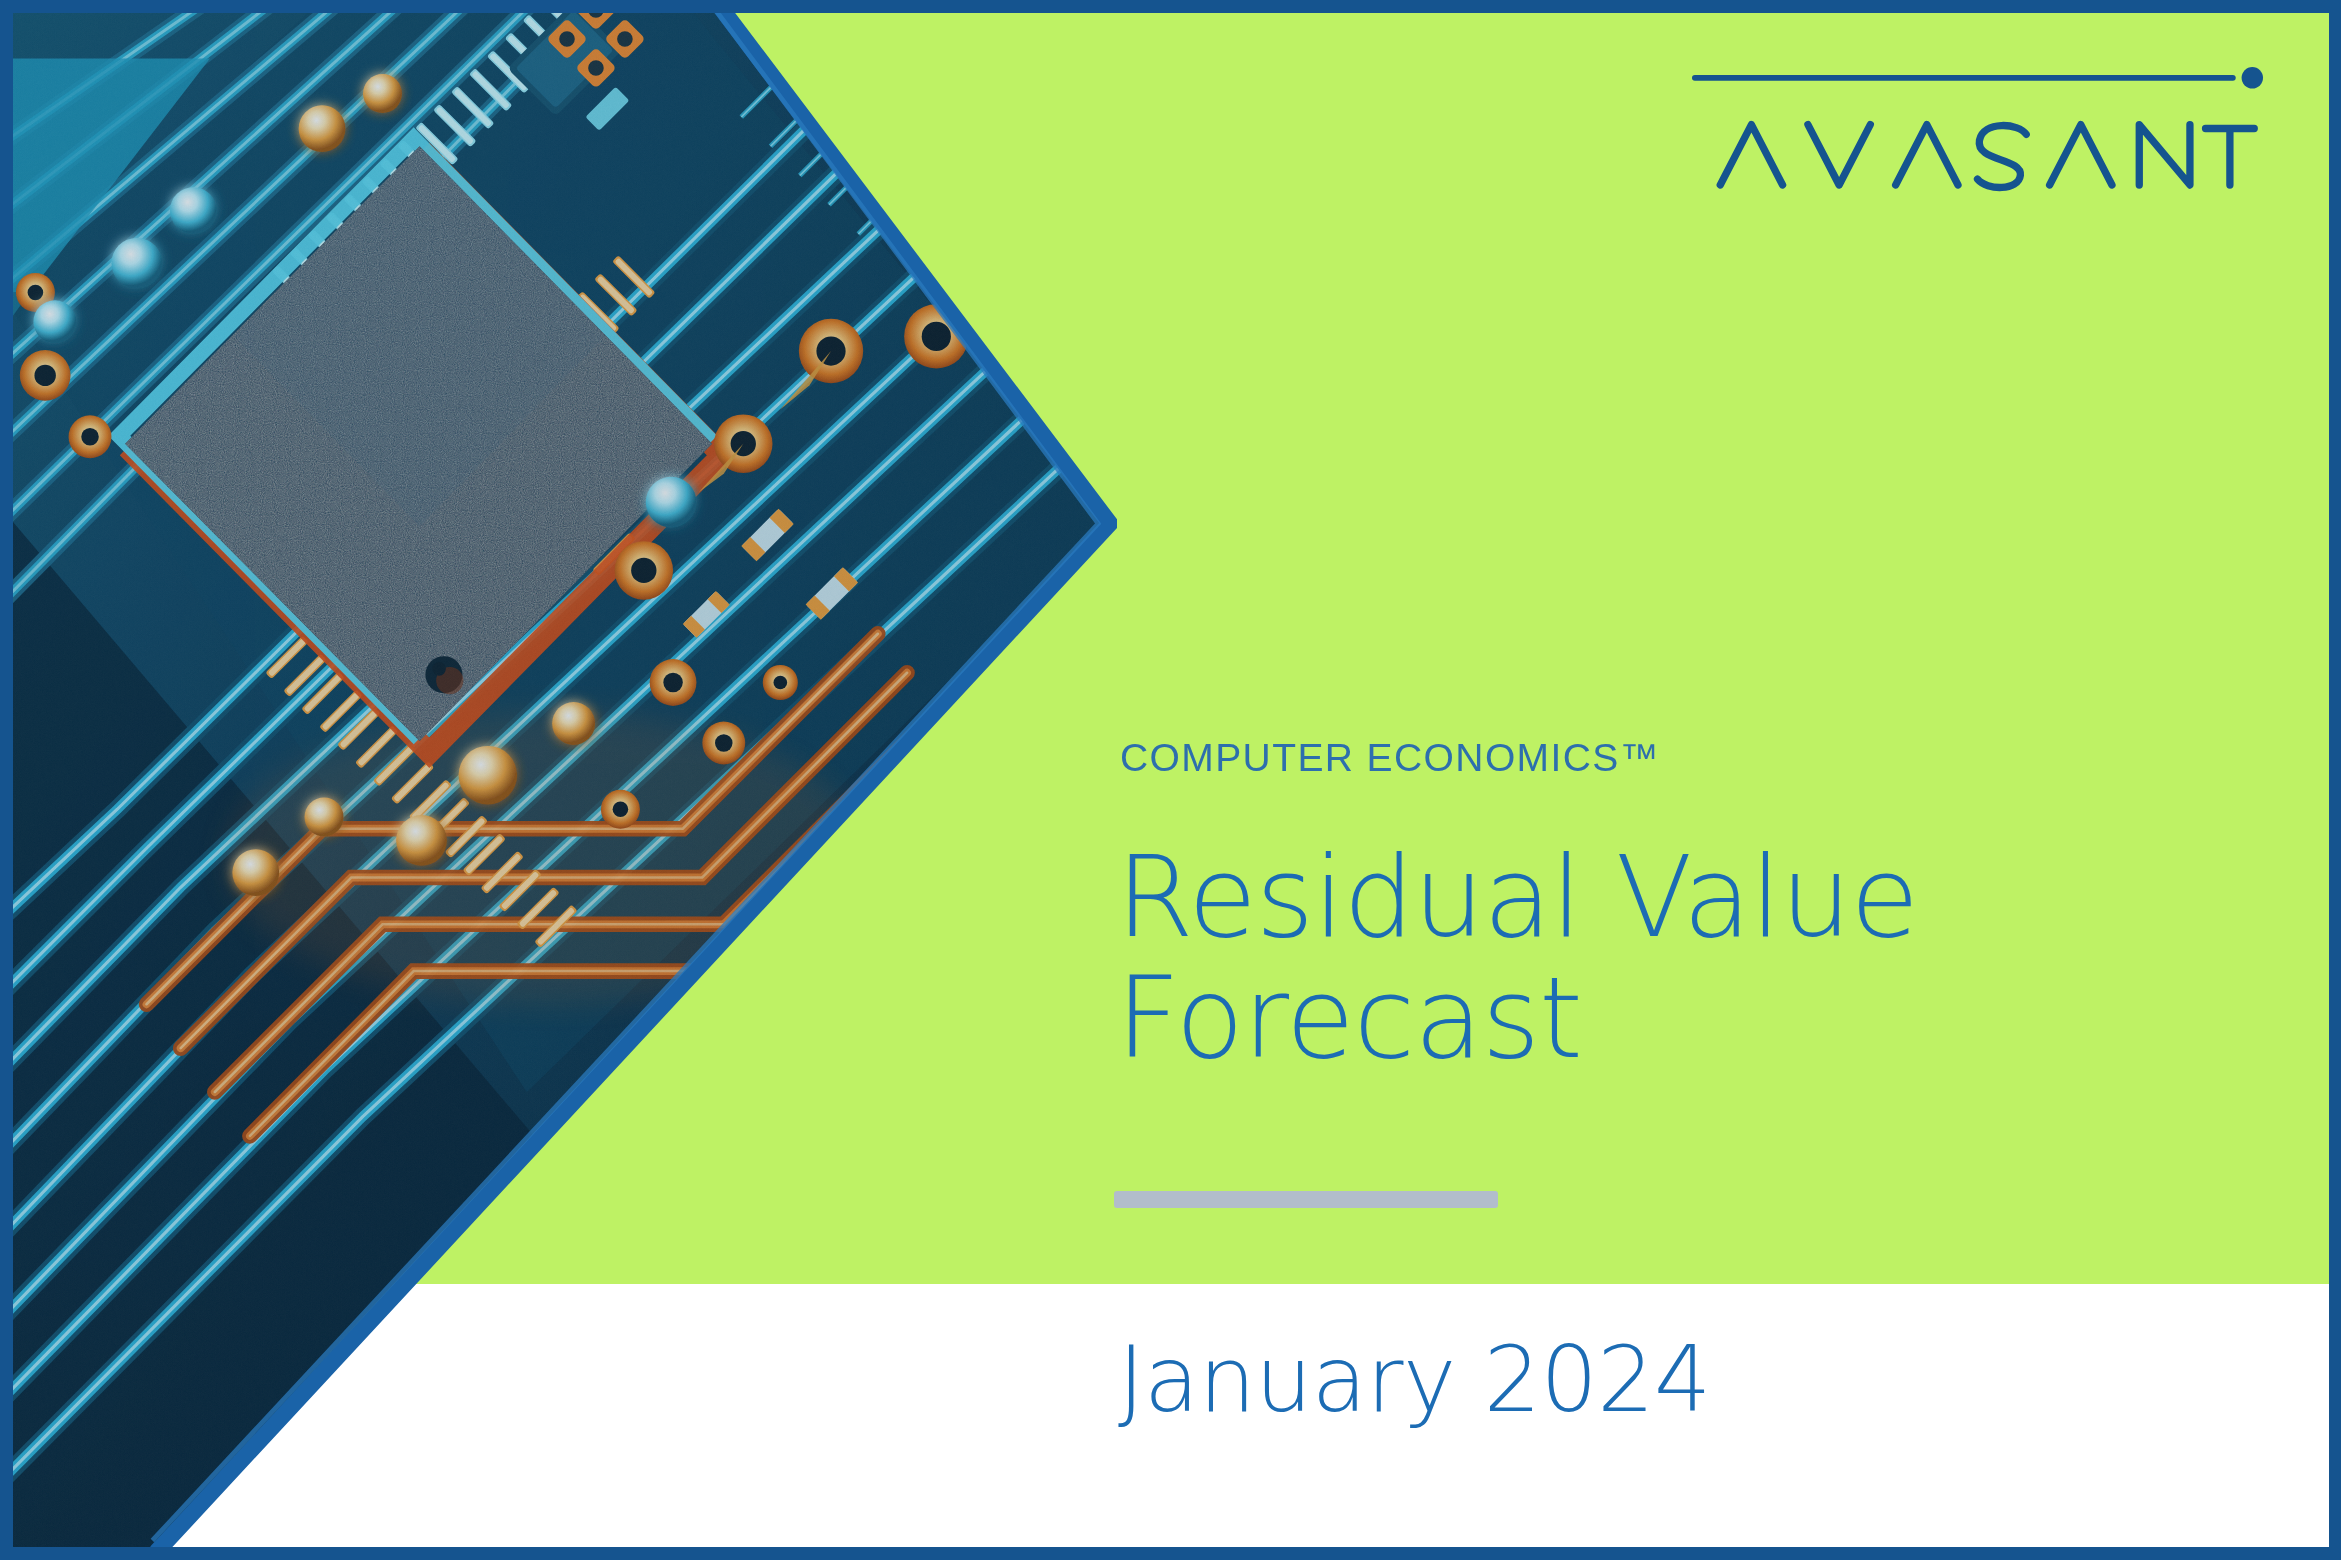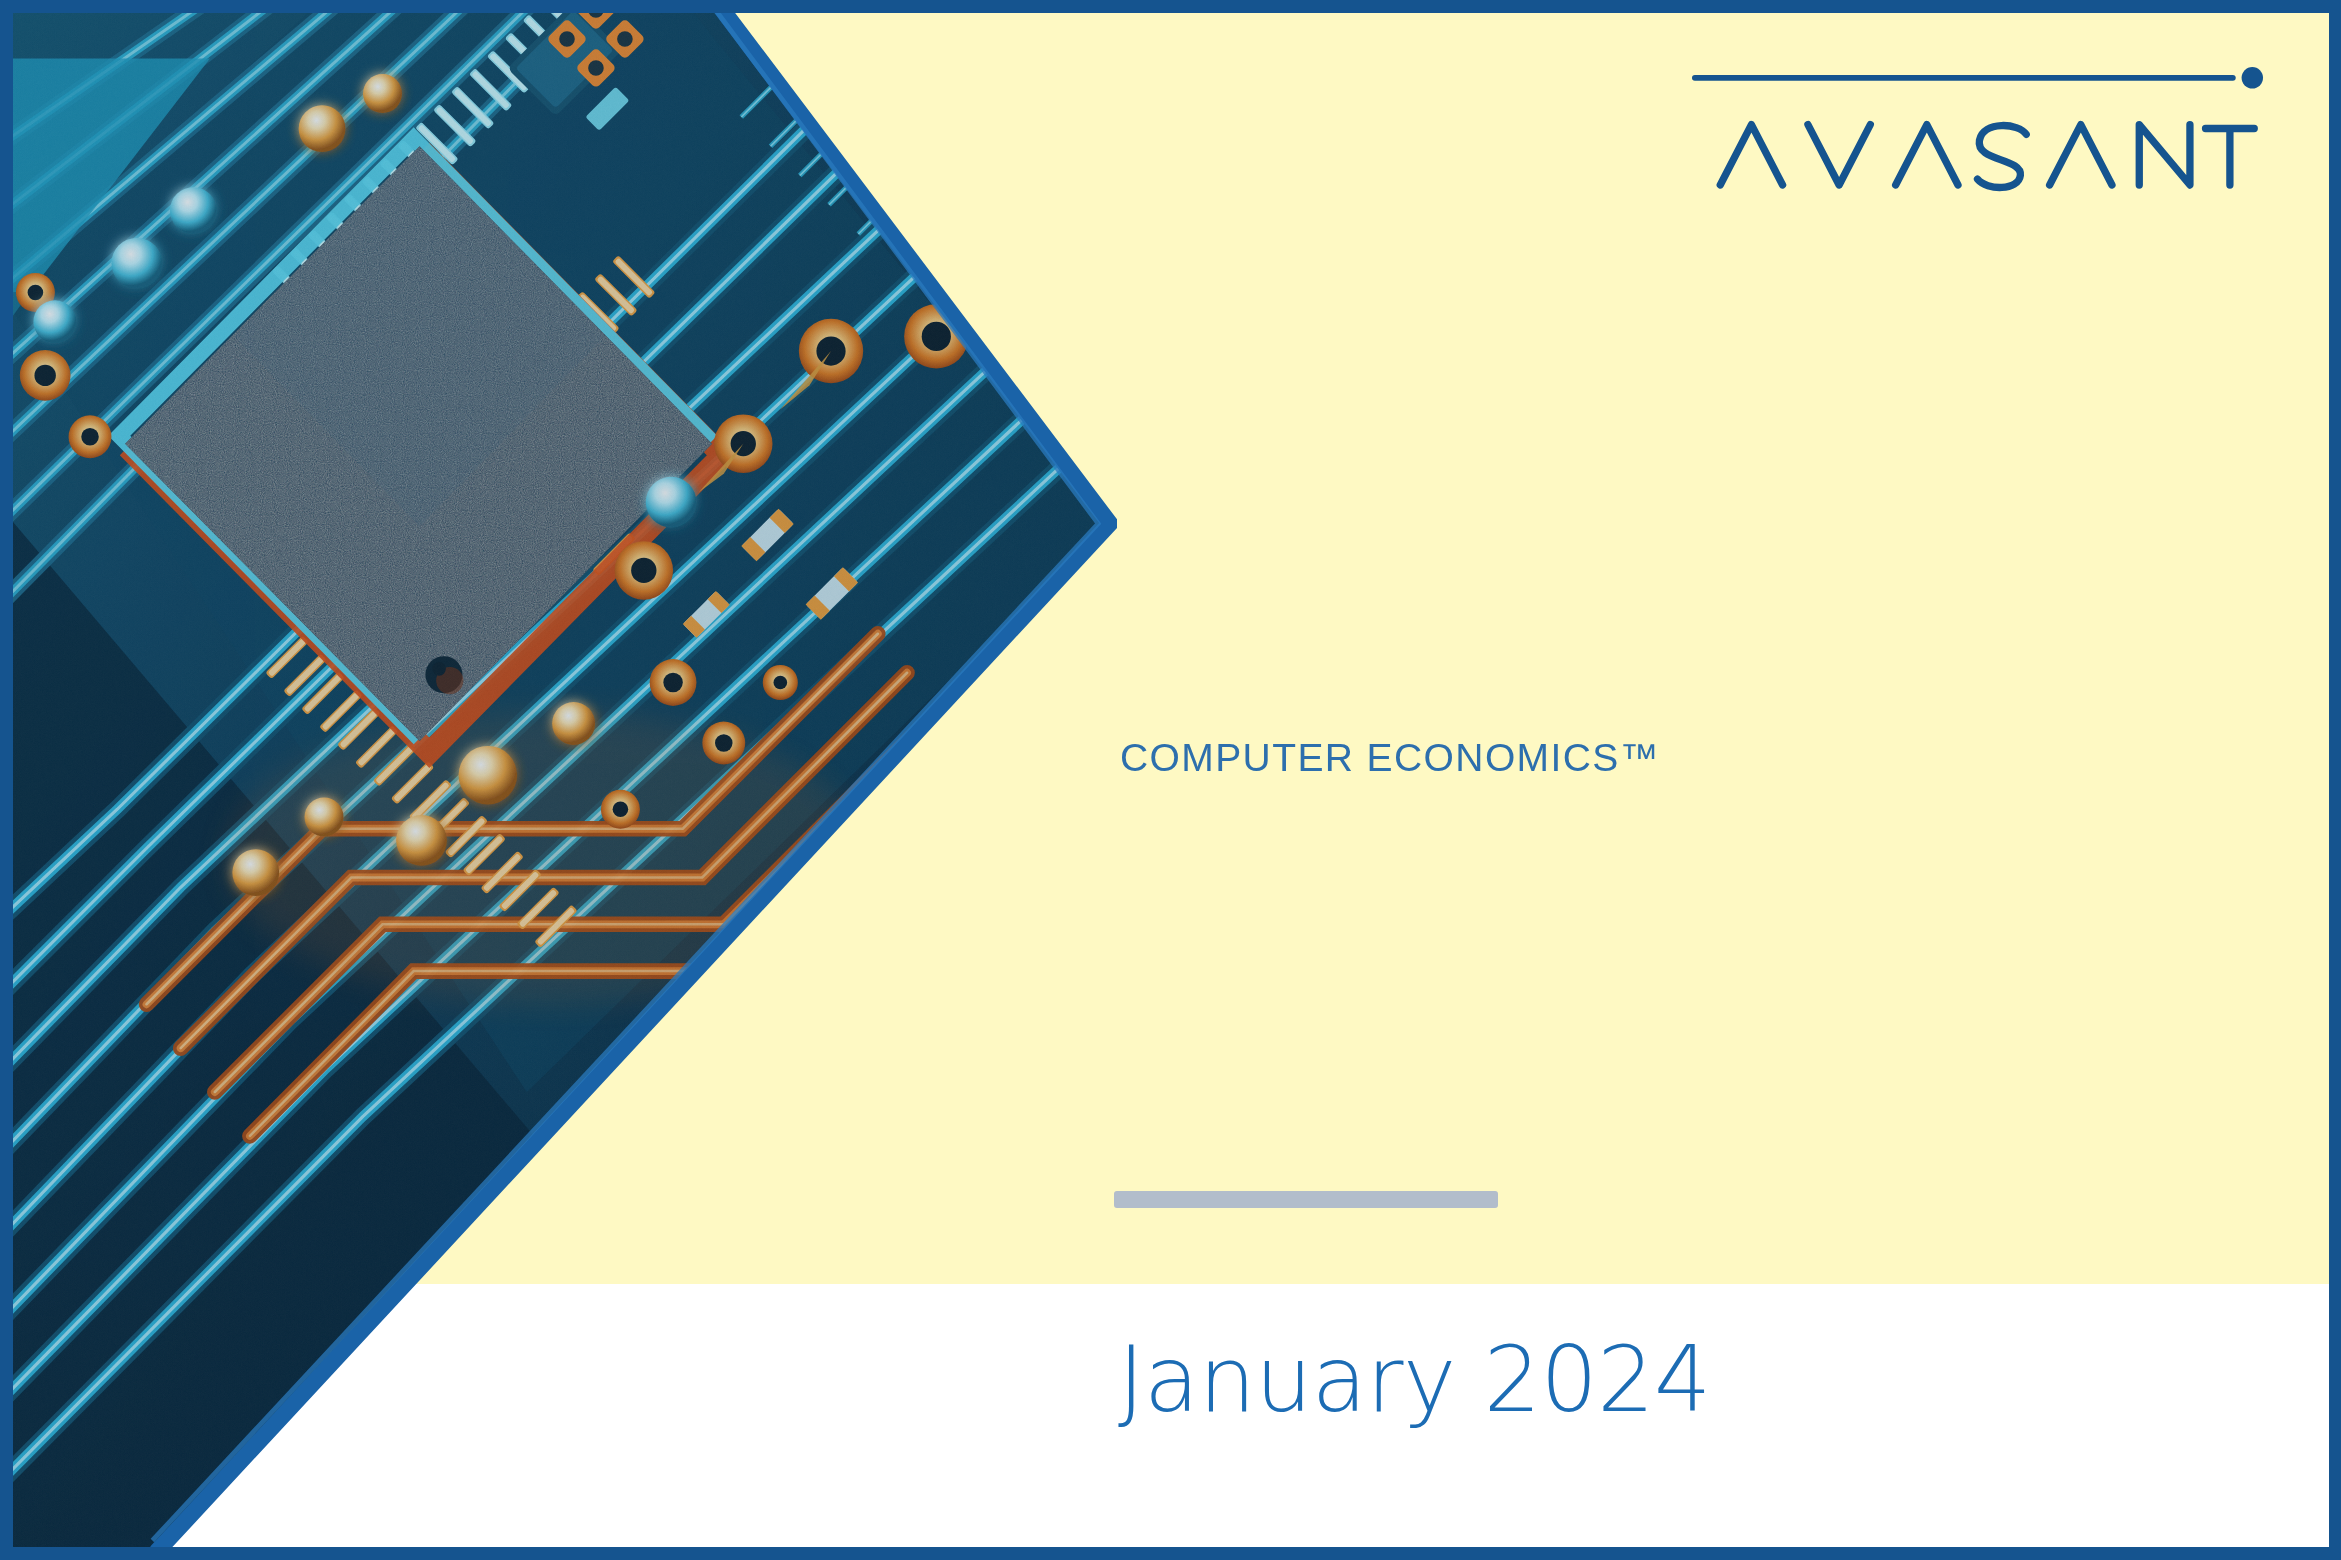--- a/index.html
+++ b/index.html
@@ -12,21 +12,21 @@
     height: 1560px;
     overflow: hidden;
     font-family: "Liberation Sans", sans-serif;
   }
 
   
   .slide {
     position: relative;
     width: 2342px;
     height: 1284px;
-    background: #fef9c3;
+    background: #bef264;
     box-sizing: border-box;
   }
 
   
   .frame {
     position: absolute;
     left: 0; top: 0;
     width: 2342px;
     height: 1560px;
     pointer-events: none;
@@ -568,20 +568,24 @@
 
           <path d="M460,128 L460,66 L512,128 L512,66"></path>
 
           <path d="M528,70 L578,70 M553,70 L553,128"></path>
         </g>
       </svg>
     </div>
 
     <div class="eyebrow">COMPUTER ECONOMICS™</div>
 
+    <div class="title">
+      <span class="title-line">Residual Value</span>
+      <span class="title-line">Forecast</span>
+    </div>
 
     <div class="divider"></div>
 
     <div class="date">January 2024</div>
 
   </div>
 
   <div class="frame">
     <div class="frame-edge frame-top"></div>
     <div class="frame-edge frame-bottom"></div>

